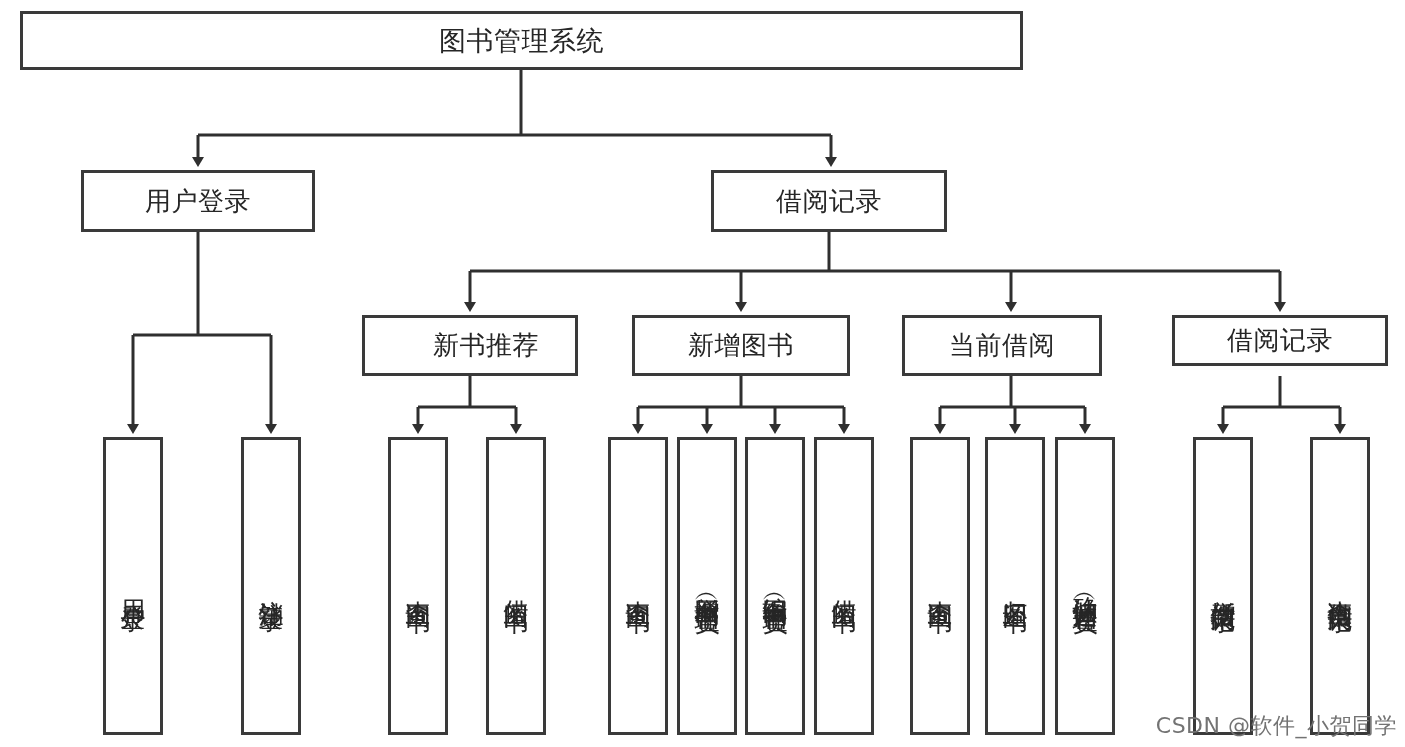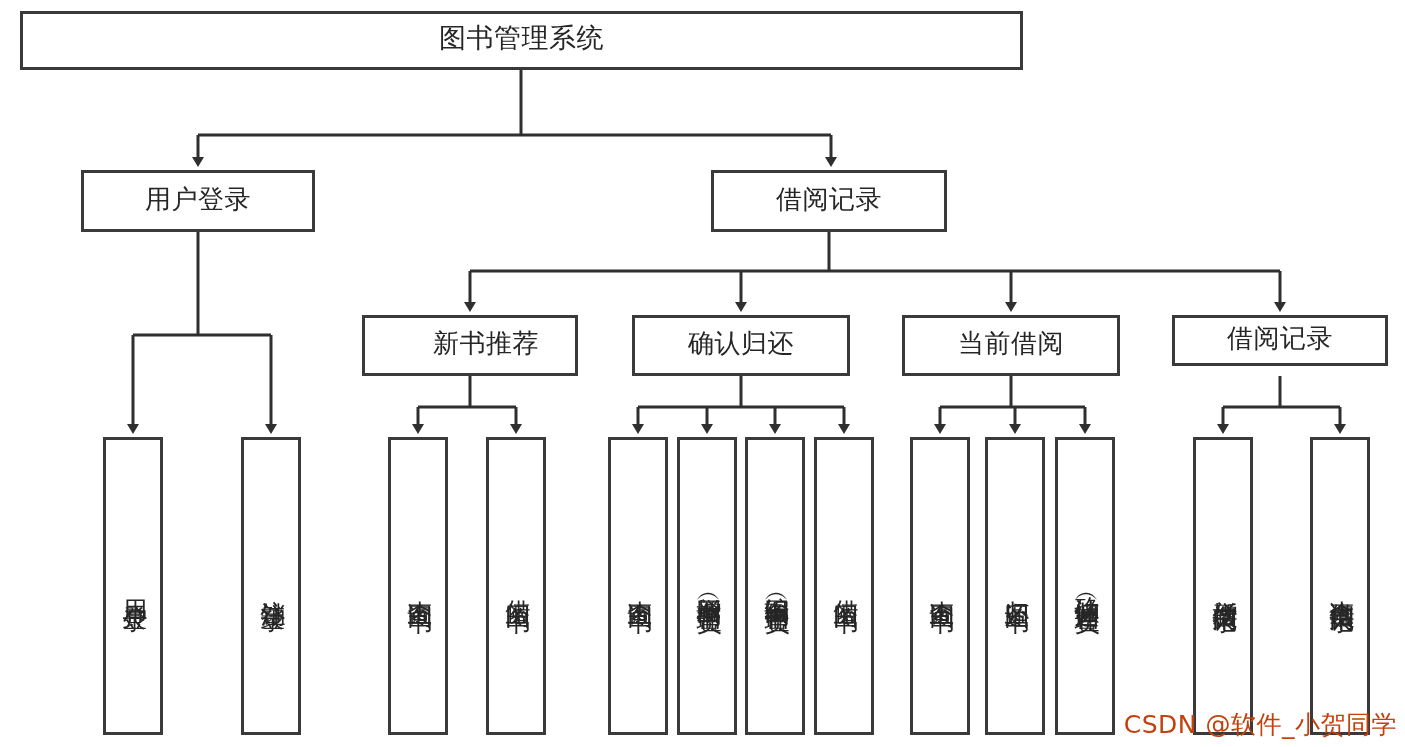--- a/index.html
+++ b/index.html
@@ -28,21 +28,20 @@
   .node {
     position: absolute;
     box-sizing: border-box;
     background: #ffffff;
     border: 3px solid #3a3a3a;
     display: flex;
     align-items: center;
     justify-content: center;
     color: #222222;
     z-index: 2;
-    font-family: Liberation Mono, monospace;
   }
   .node-label {
     display: block;
     text-align: center;
     line-height: 1.08;
     letter-spacing: 0.5px;
     color: #262626;
     white-space: nowrap;
   }
   
@@ -68,22 +67,22 @@
     white-space: nowrap;
     text-align: center;
   }
   .v-node.tall .node-label {
     letter-spacing: 2px;
   }
   .watermark {
     position: absolute;
     right: 8px;
     bottom: 6px;
-    font-size: 25px;
-    color: #c2410c;
+    font-size: 22px;
+    color: #737373;
     letter-spacing: 0.5px;
     z-index: 5;
     white-space: nowrap;
     font-family: "DejaVu Sans", "Liberation Sans", sans-serif;
   }
 </style>
 </head>
 <body>
 
 <div id="canvas">
@@ -146,23 +145,23 @@
     <span class="node-label">用户登录</span>
   </div>
   <div class="node h-node" style="left: 711px; top: 170px; width: 236px; height: 62px;">
     <span class="node-label">借阅记录</span>
   </div>
 
   <div class="node h-node" style="left: 362px; top: 315px; width: 216px; height: 61px; padding-left: 32px;">
     <span class="node-label">新书推荐</span>
   </div>
   <div class="node h-node" style="left: 632px; top: 315px; width: 218px; height: 61px;">
-    <span class="node-label">确认归还</span>
-  </div>
-  <div class="node h-node" style="left: 902px; top: 315px; width: 218px; height: 61px;">
+    <span class="node-label">新增图书</span>
+  </div>
+  <div class="node h-node" style="left: 902px; top: 315px; width: 200px; height: 61px;">
     <span class="node-label">当前借阅</span>
   </div>
   <div class="node h-node" style="left: 1172px; top: 315px; width: 216px; height: 51px;">
     <span class="node-label">借阅记录</span>
   </div>
 
   <div class="node v-node" style="left: 103px; top: 437px; width: 60px; height: 298px;">
     <span class="node-label">用户登录</span>
   </div>
   <div class="node v-node" style="left: 241px; top: 437px; width: 60px; height: 298px;">

